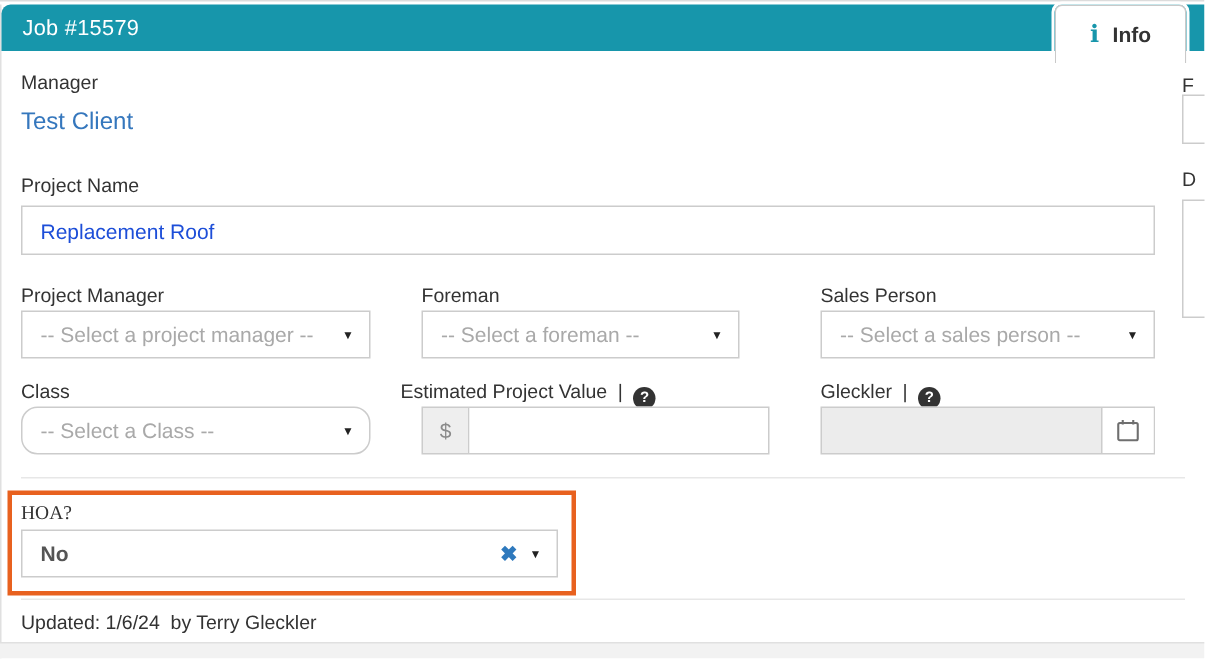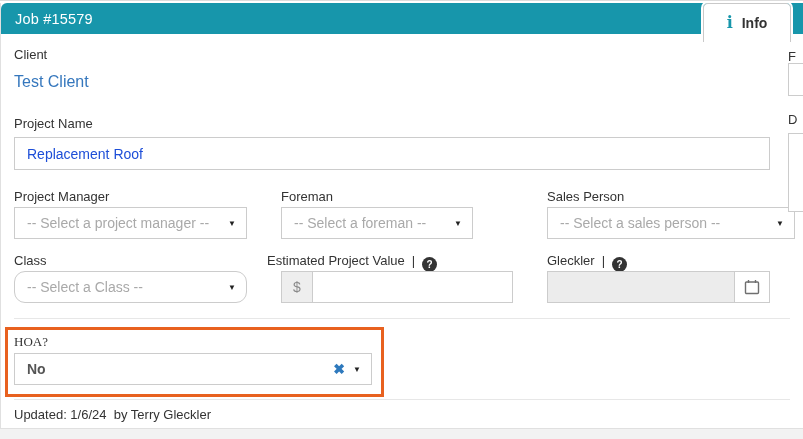--- a/index.html
+++ b/index.html
@@ -88,40 +88,40 @@
 <div class="panel-left-border"></div>
 
 <div class="header-bar">
   <span class="header-title">Job #15579</span>
 </div>
 <div class="info-tab">
   <span class="info-i">i</span>
   <span class="info-label">Info</span>
 </div>
 
-<div class="field-label" style="top:47px; left:14px;">Client</div>
+<div class="field-label" style="top:47px; left:14px;">Manager</div>
 <a class="link" style="top:73px; left:14px;">Test Client</a>
 
 <div class="field-label" style="top:116px; left:14px;">Project Name</div>
 <input class="text-input" style="top: 137px; left: 14px; width: 756px; height: 33px;" value="Replacement Roof">
 
 <div class="field-label" style="top:189px; left:14px;">Project Manager</div>
 <div class="select" style="top:207px; left:14px; width:233px;">
   <span class="ph">-- Select a project manager --</span>
   <span class="caret">▼</span>
 </div>
 
 <div class="field-label" style="top:189px; left:281px;">Foreman</div>
-<div class="select" style="top:207px; left:281px; width:192px;">
+<div class="select" style="top:207px; left:281px; width:212px;">
   <span class="ph">-- Select a foreman --</span>
   <span class="caret">▼</span>
 </div>
 
 <div class="field-label" style="top:189px; left:547px;">Sales Person</div>
-<div class="select" style="top:207px; left:547px; width:248px;">
+<div class="select" style="top:207px; left:547px; width:223px;">
   <span class="ph">-- Select a sales person --</span>
   <span class="caret">▼</span>
 </div>
 
 <div class="field-label" style="top:253px; left:14px;">Class</div>
 <div class="select" style="top:271px; left:14px; width:233px;border-radius:11px;">
   <span class="ph">-- Select a Class --</span>
   <span class="caret">▼</span>
 </div>
 

